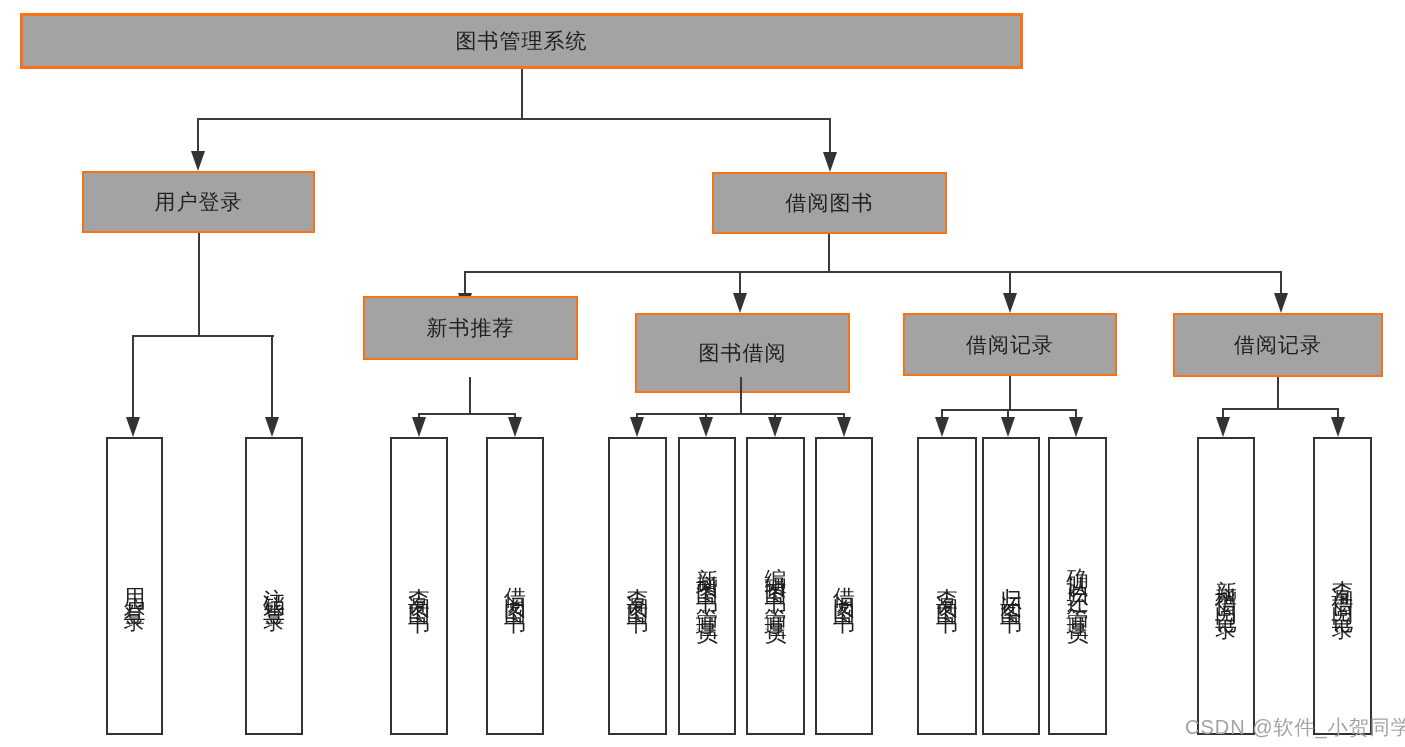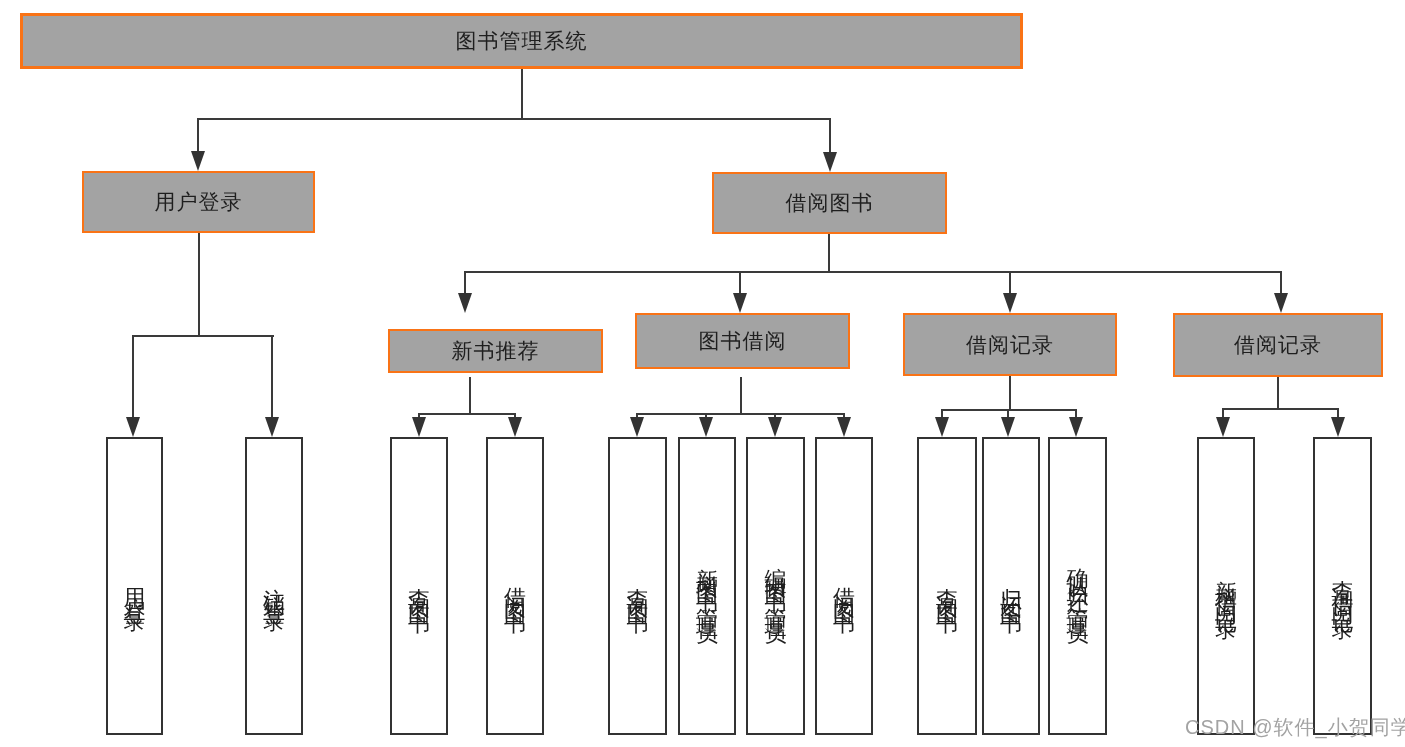--- a/index.html
+++ b/index.html
@@ -61,24 +61,24 @@
   <div class="arrow" style="left:132px;top:335px;height:82px;"></div>
   <div class="arrow" style="left:271px;top:335px;height:82px;"></div>
 
   <div class="vline" style="left:828px;top:234px;height:37px;"></div>
   <div class="hline" style="left:465px;top:271px;width:817px;"></div>
   <div class="arrow" style="left:464px;top:271px;height:22px;"></div>
   <div class="arrow" style="left:739px;top:271px;height:22px;"></div>
   <div class="arrow" style="left:1009px;top:271px;height:22px;"></div>
   <div class="arrow" style="left:1280px;top:271px;height:22px;"></div>
 
-  <div class="box" style="left:363px;top:329px;width:215px;height:44px;margin-left:25px;">
+  <div class="box" style="left:363px;top:296px;width:215px;height:64px;">
     <span>新书推荐</span>
   </div>
-  <div class="box" style="left:635px;top:313px;width:215px;height:56px;">
+  <div class="box" style="left:635px;top:313px;width:215px;height:80px;">
     <span>图书借阅</span>
   </div>
   <div class="box" style="left:903px;top:313px;width:214px;height:63px;">
     <span>借阅记录</span>
   </div>
   <div class="box" style="left:1173px;top:313px;width:210px;height:64px;">
     <span>借阅记录</span>
   </div>
 
   <div class="vline" style="left:469px;top:377px;height:36px;"></div>

